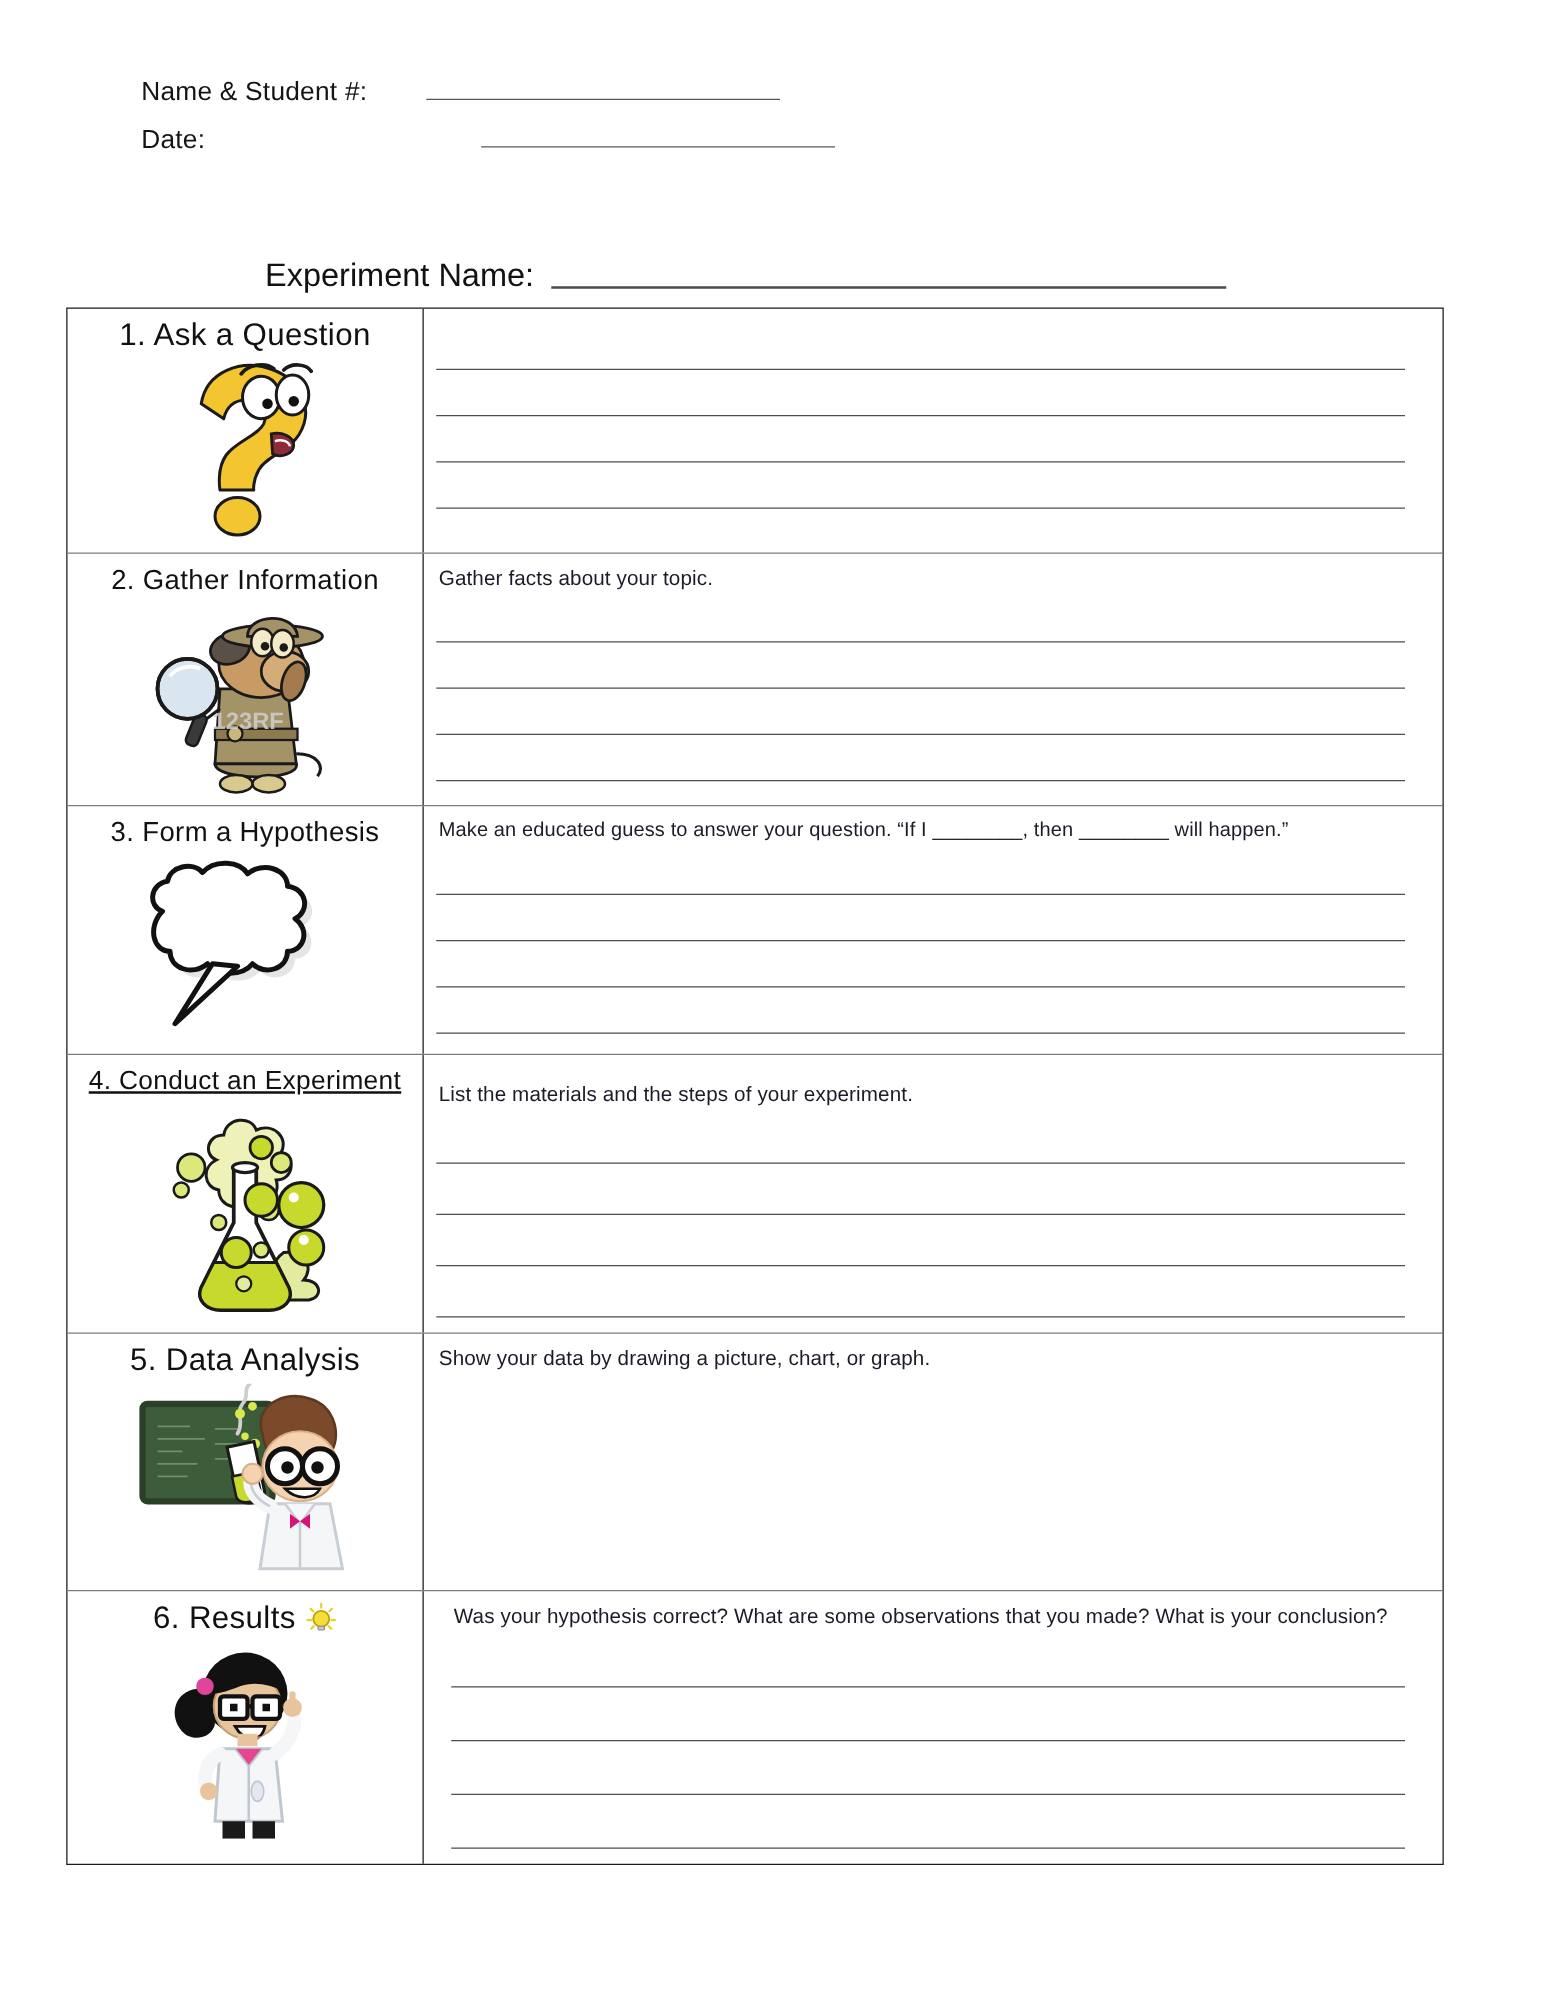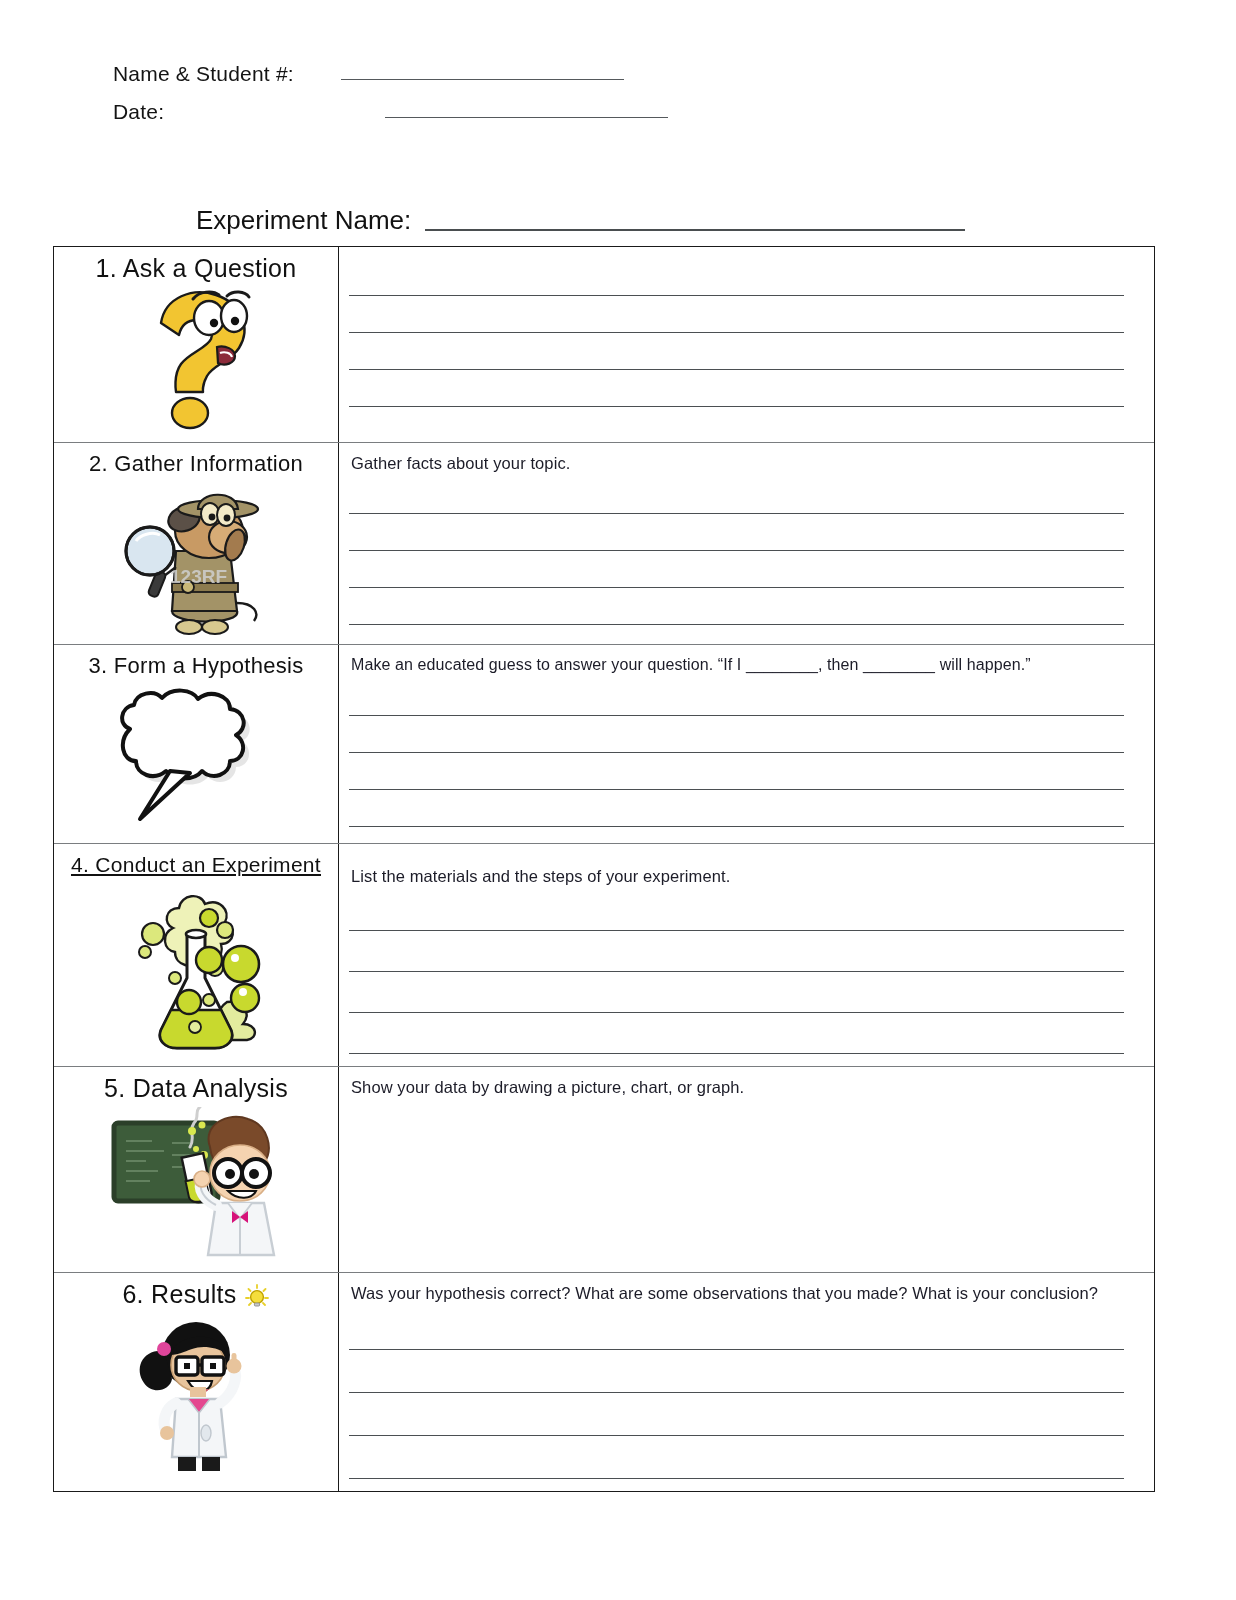--- a/index.html
+++ b/index.html
@@ -81,21 +81,21 @@
     font-size: 60px;
     line-height: 66px;
     letter-spacing: 1px;
     color: #111111;
     z-index: -1;
   }
 
   
   .exp-row {
     position: absolute;
-    left: 196px;
+    left: 212px;
     top: 205px;
     display: flex;
     align-items: flex-end;
   }
   .exp-label {
     font-size: 26px;
     line-height: 30px;
     color: #121212;
     white-space: nowrap;
   }
@@ -114,21 +114,21 @@
     top: 246px;
     width: 1102px;
     border: 1.6px solid #1a1a1a;
     box-sizing: border-box;
   }
   .row {
     display: flex;
     border-bottom: 1.6px solid #7a7d80;
     box-sizing: border-box;
   }
-  .row:last-child { border-bottom: none; }
+  .row:last-child { border-bottom: none; gap: 12px; }
 
   .cell-left {
     width: 285px;
     flex: 0 0 285px;
     border-right: 1.6px solid #1a1a1a;
     box-sizing: border-box;
     position: relative;
     padding-top: 6px;
   }
   .cell-right {
@@ -139,21 +139,21 @@
   }
 
   .step-title {
     font-size: 25px;
     line-height: 30px;
     color: #111;
     text-align: center;
     white-space: nowrap;
     letter-spacing: .3px;
     display: flex;
-    align-items: flex-end;
+    align-items: center;
     justify-content: center;
     gap: 7px;
   }
   .step-title.small { font-size: 22px; }
   .step-title.xsmall { font-size: 21px; text-decoration: underline; }
 
   .art {
     display: flex;
     align-items: center;
     justify-content: center;

